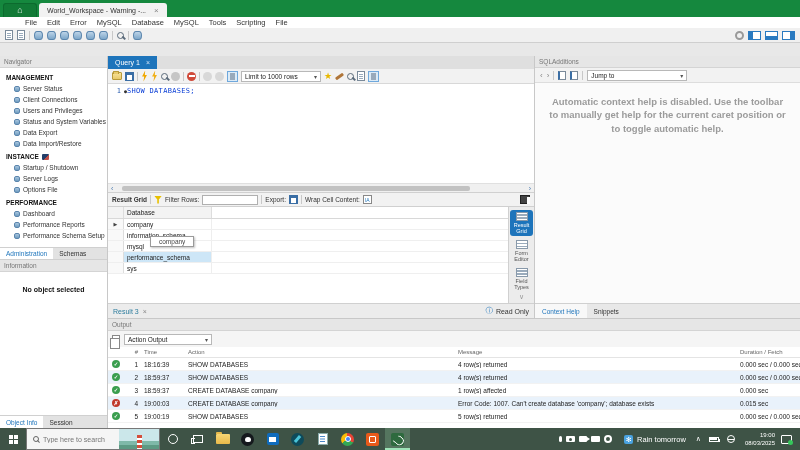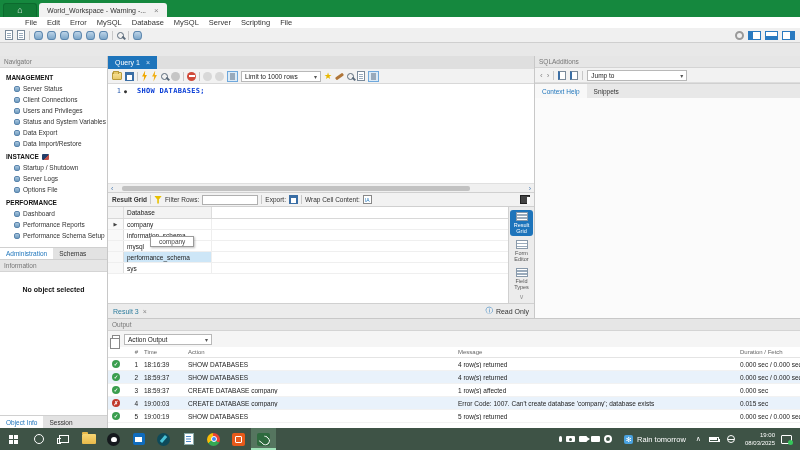--- a/index.html
+++ b/index.html
@@ -67,21 +67,21 @@
   .i-toggle{width:11px;height:11px;border:1px solid #6fa8dc;background:#dcebf7;display:flex;align-items:center;justify-content:center}
   .i-toggle::after{content:'';width:5px;height:7px;background:#9ab;}
   .limit{height:11px;background:#fff;border:1px solid #b8b8b8;display:flex;align-items:center;justify-content:space-between;padding:0 3px;font-size:6.5px;width:80px;color:#222}
   .star{color:#e8b800;font-size:9px;line-height:9px}
   .i-broom{width:9px;height:3px;background:#b0763a;transform:rotate(-35deg);border-radius:1px}
   .caret{color:#555;font-size:6px}
   .editor{flex:1;background:#fff;font-family:"DejaVu Sans Mono",monospace;font-size:7px;padding-top:3px}
   .codeline{display:flex;align-items:center}
   .lnum{width:13px;text-align:right;color:#2a5db0}
   .bullet{color:#333;font-size:5px;margin-left:3px}
-  .sql{color:#0b3fd6;font-weight:bold;margin-left:10px;letter-spacing:.3px}
+  .sql{color:#0b3fd6;font-weight:normal;letter-spacing:.3px}
   .hscroll{height:9px;background:#f0f0f0;border-top:1px solid #e0e0e0;display:flex;align-items:center;font-size:7px;color:#4a7ab0}
   .hthumb{height:5px;background:#c2c2c2;width:348px;margin-left:6px;border-radius:2px}
   .harrow{padding:0 3px;line-height:7px}
   .gridbar{height:15px;background:#f2f2f2;border-top:1px solid #d0d0d0;border-bottom:1px solid #d0d0d0;display:flex;align-items:center;gap:3px;padding:0 4px;font-size:6.5px;color:#333}
   .bold{font-weight:bold}
   .i-funnel{width:8px;height:8px;background:#e8c000;clip-path:polygon(0 0,100% 0,60% 50%,60% 100%,40% 100%,40% 50%)}
   .filter-input{width:56px;height:10px;border:1px solid #b0b0b0;background:#fff;font-size:6.5px;font-family:inherit;outline:none;padding:0 2px}
   .i-wrap{width:9px;height:9px;border:1px solid #888;background:#fff;position:relative;font-size:5px;color:#1d74bb;display:flex;align-items:center;justify-content:center}
   .i-panel-dark{width:10px;height:9px;background:#444;border:1px solid #222;margin-left:auto}
   .i-panel-dark::after{content:'';display:block;width:3px;height:7px;background:#fff;margin:0.5px 0 0 5.5px}
@@ -200,21 +200,21 @@
     </div>
   </div>
 
   <div class="menubar">
     <span class="mi">File</span>
     <span class="mi">Edit</span>
     <span class="mi">Error</span>
     <span class="mi">MySQL</span>
     <span class="mi">Database</span>
     <span class="mi">MySQL</span>
-    <span class="mi">Server</span>
+    <span class="mi">Tools</span>
     <span class="mi">Scripting</span>
     <span class="mi">File</span>
   </div>
 
   <div class="toolbar">
     <span class="i-doc"></span>
     <span class="i-doc"></span>
     <span class="sep"></span>
     <span class="i-db"></span>
     <span class="i-db"></span>
@@ -425,20 +425,21 @@
             <span>›</span>
             <span class="sep"></span>
             <span class="i-book"></span>
             <span class="i-book"></span>
             <span class="sep"></span>
             <div class="jump">
               <span>Jump to</span>
               <span class="caret">▾</span>
             </div>
           </div>
+          <div class="helptext">Automatic context help is disabled. Use the toolbar to manually get help for the current caret position or to toggle automatic help.</div>
           <div class="rtabs">
             <span class="t active">Context Help</span>
             <span class="t">Snippets</span>
           </div>
         </div>
       </div>
 
       <div class="output">
         <div class="phead">Output</div>
         <div class="out-bar">
@@ -512,20 +513,27 @@
 
   <div class="taskbar">
     <div class="start">
       <span class="winlogo">
           <span></span>
           <span></span>
           <span></span>
           <span></span>
         </span>
     </div>
+    <div class="search">
+      <span class="sm"></span>
+      <input placeholder="Type here to search" style="">
+      <span class="lighthouse">
+          <span class="lh-tower"></span>
+        </span>
+    </div>
     <div class="tb-btn">
         <span class="cortana"></span>
       </div>
     <div class="tb-btn">
         <span class="taskview"></span>
       </div>
     <div class="tb-btn">
         <span class="ic-folder"></span>
       </div>
     <div class="tb-btn">

